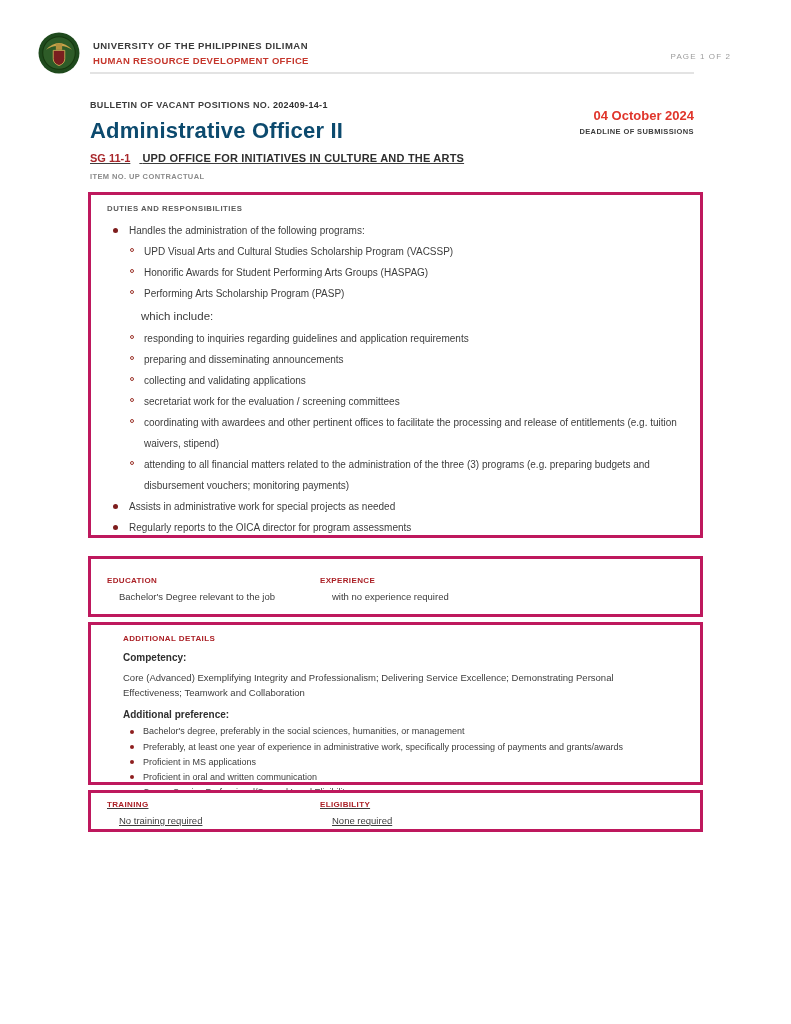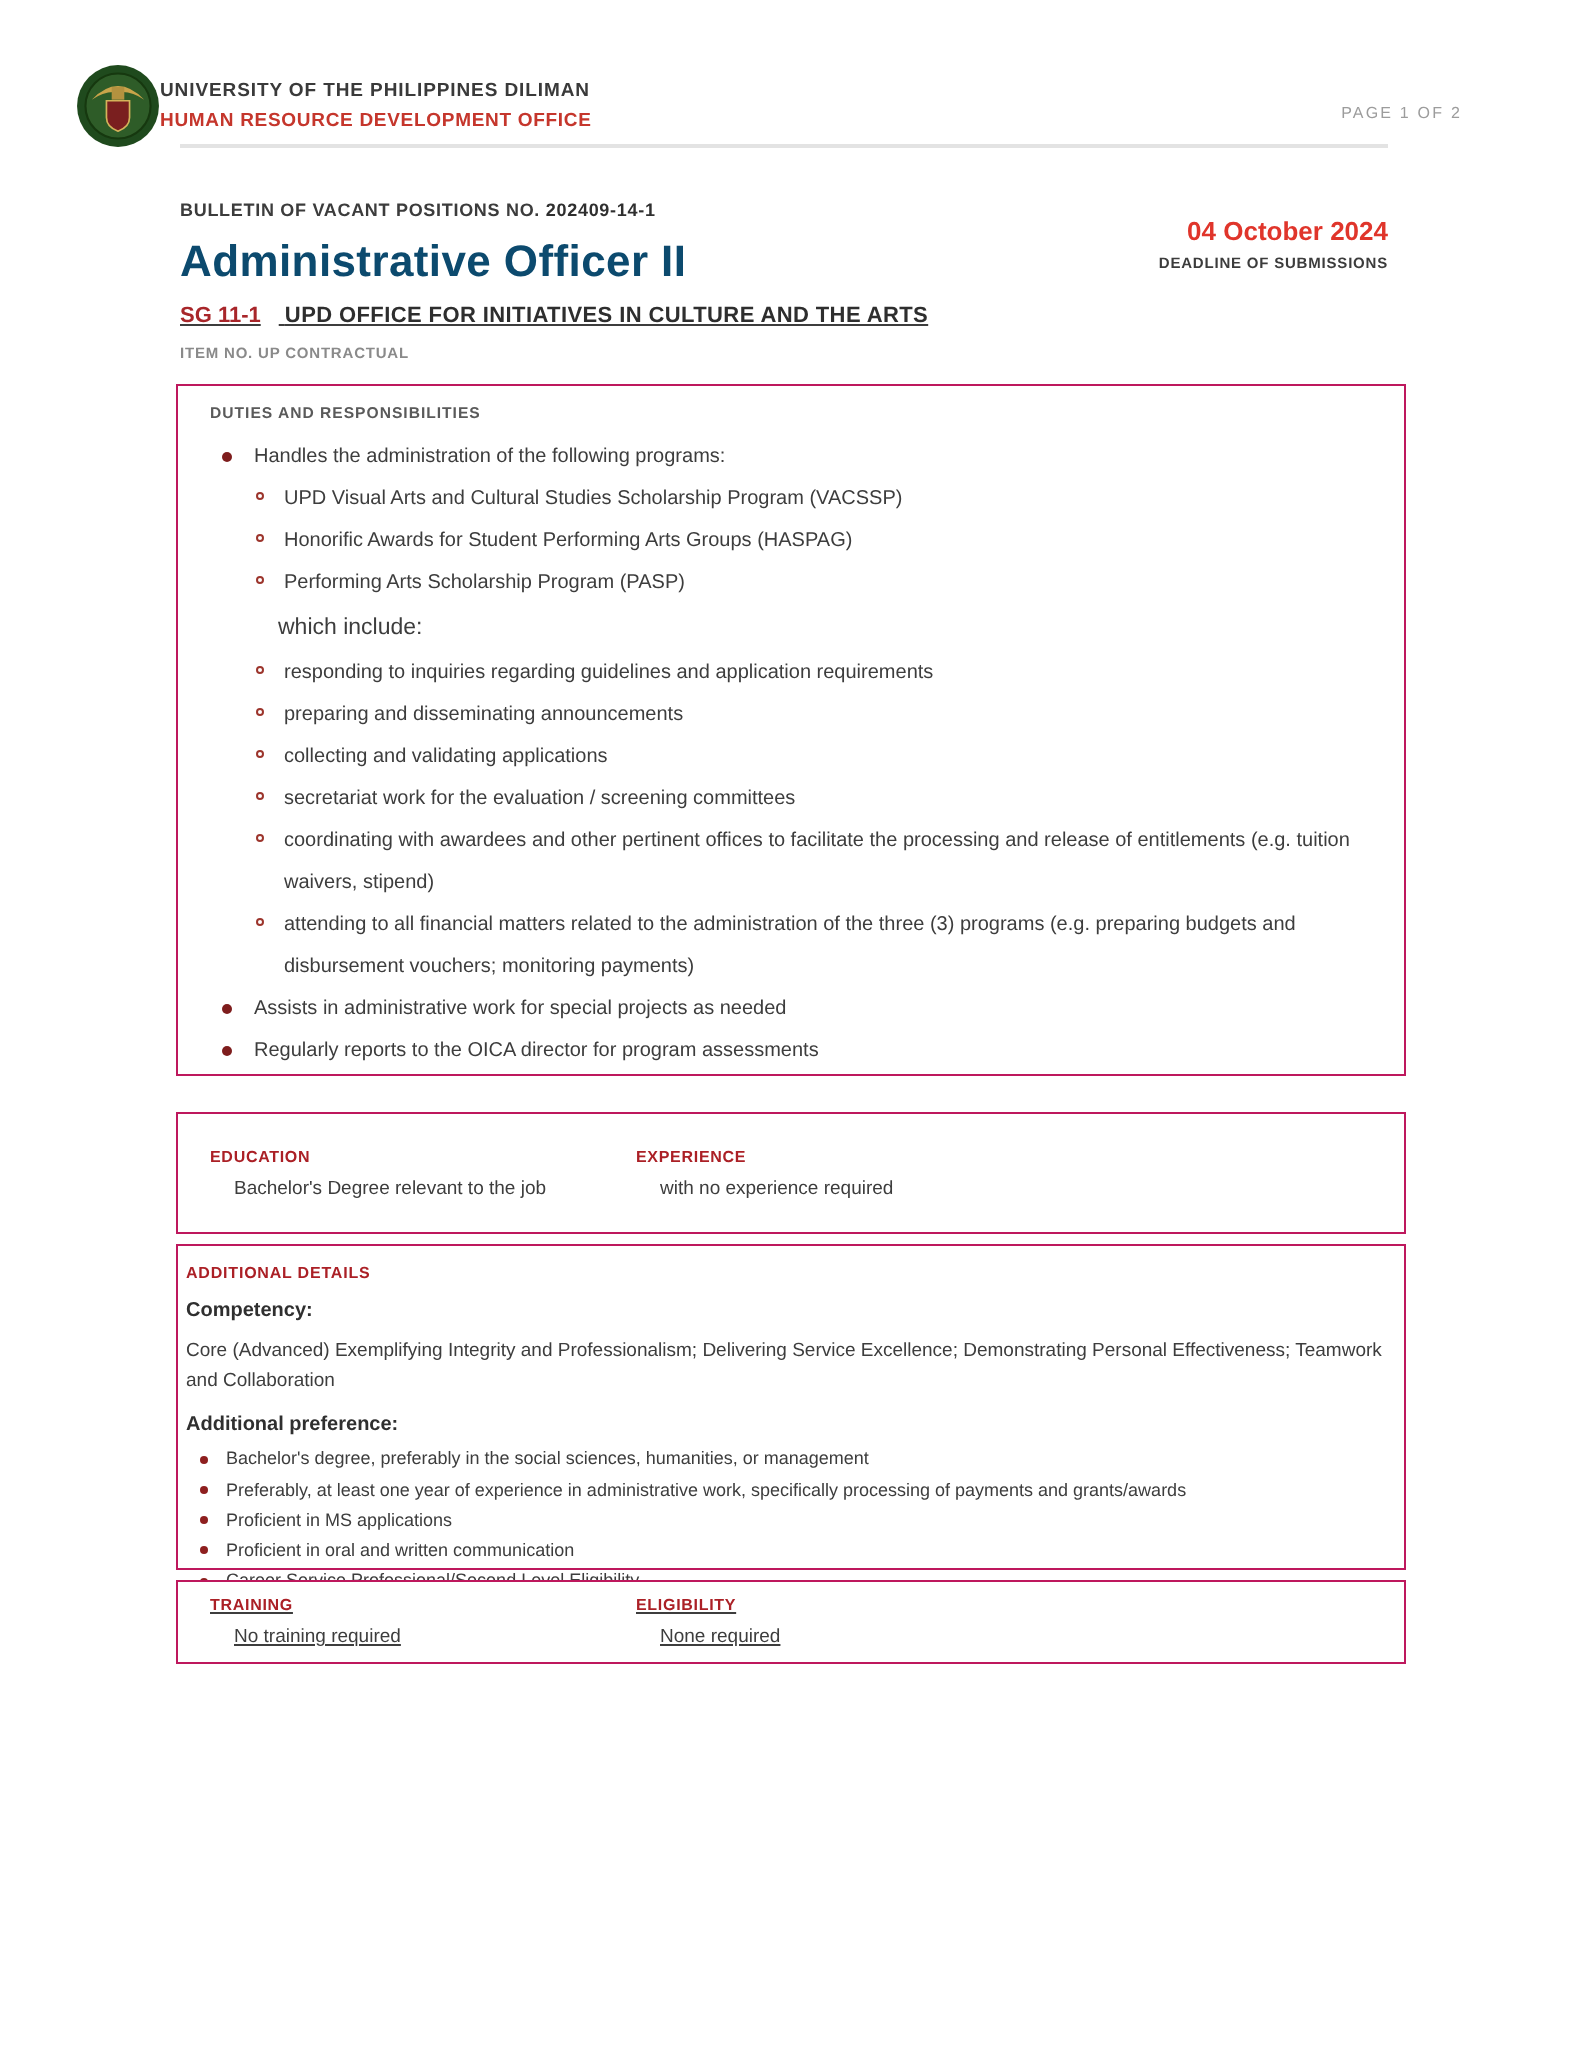--- a/index.html
+++ b/index.html
@@ -5,55 +5,55 @@
   * { margin:0; padding:0; box-sizing:border-box; }
   html,body { background:#ffffff; }
   .page {
     position:relative; width:791px; height:1024px; background:#ffffff;
     font-family:"Liberation Sans", sans-serif; color:#3d3d3d; overflow:hidden;
   }
 
   
   .hdr { position:absolute; left:38px; top:32px; display:flex; align-items:center; }
   .seal { width:42px; height:42px; flex:none; }
-  .hdr-text { }
+  .hdr-text { margin-left:13px; }
   .hdr-univ { font-size:9.5px; font-weight:bold; color:#3a3a3a; letter-spacing:.45px; }
   .hdr-office { font-size:9.5px; font-weight:bold; color:#c5362c; letter-spacing:.35px; margin-top:4px; }
   .page-ind { position:absolute; right:60px; top:52px; font-size:8px; color:#9c9c9c; letter-spacing:1.1px; }
   .hdr-rule { position:absolute; left:90px; top:72px; width:604px; height:2px; background:#e3e3e3; }
 
   
   .pos-head { position:absolute; left:90px; top:100px; width:604px; }
   .bulletin { font-size:9px; color:#3c3c3c; letter-spacing:.35px; }
   .bulletin .lbl { font-weight:bold; }
   .bulletin .no { font-weight:bold; color:#2f2f2f; }
   .pos-title { margin-top:8px; font-size:22px; font-weight:bold; color:#0c4a6e; letter-spacing:.2px; }
   .sg-line { margin-top:8px; font-size:11px; font-weight:bold;text-decoration:underline; }
   .sg { color:#a8262a; margin-right:9px; }
   .sg-office { color:#2e2e2e; letter-spacing:.2px; }
   .item-no { margin-top:8px; font-size:7.5px; font-weight:bold; color:#8a8a8a; letter-spacing:.4px; }
   .deadline { position:absolute; right:0; top:8px; text-align:right; }
   .deadline-date { font-size:13px; font-weight:bold; color:#e0352b; }
   .deadline-lbl { margin-top:4px; font-size:7.5px; font-weight:bold; color:#3c3c3c; letter-spacing:.4px; }
 
   
-  .box { position:absolute; left:88px; width:615px; border:1px solid #be185d; background:#fff; }
+  .box { position:absolute; left:88px; width:615px; border:3px solid #be185d; background:#fff; }
   .duties-box { top:192px; height:346px; padding:9px 16px; }
   .sec-h { font-size:7.8px; font-weight:bold; color:#5a5a5a; letter-spacing:.5px; }
   .sec-h-red { font-size:8px; font-weight:bold; color:#ab2026; letter-spacing:.4px; }
   ul { list-style:none; }
   .li { display:flex; align-items:flex-start; font-size:10px; line-height:21px; color:#3d3d3d; }
   .lvl1 { margin-top:7px; }
   .b1 { flex:none; width:5px; height:5px; border-radius:50%; background:#7e1d1d; margin:8px 11px 0 6px; }
   .b2 { flex:none; width:4px; height:4px; border-radius:50%; border:1.3px solid #9c352c; margin:7px 10px 0 23px; }
   .which { margin:2px 0 1px 34px; font-size:11.5px; line-height:21px; color:#3d3d3d; }
 
   
   .qbox-a { top:556px; height:61px; padding:8px 16px; }
-  .qbox-b { top:622px; height:163px; padding:9px 4px; }
+  .qbox-b { top:622px; height:163px; padding:9px 32px; }
   .qbox-c { top:790px; height:42px; padding:7px 16px;text-decoration:underline; }
   .two-col { display:grid; grid-template-columns:213px 1fr; }
   .q-label { font-size:8px; font-weight:bold; color:#ab2026; letter-spacing:.35px; }
   .q-value { margin-top:6px; font-size:9.5px; color:#3d3d3d;padding-left:12px; }
   .qa-grid { margin-top:9px; }
   .comp-lbl { margin-top:9px; font-size:10px; font-weight:bold; color:#2f2f2f; }
   .comp-txt { margin-top:7px; font-size:9.5px; line-height:1.6; color:#3d3d3d; }
   .pref-lbl { margin-top:9px; font-size:10px; font-weight:bold; color:#2f2f2f; }
   .pref-list { margin-top:4px; }
   .pli { display:flex; align-items:flex-start; font-size:9px; line-height:15.2px; color:#3d3d3d; }

